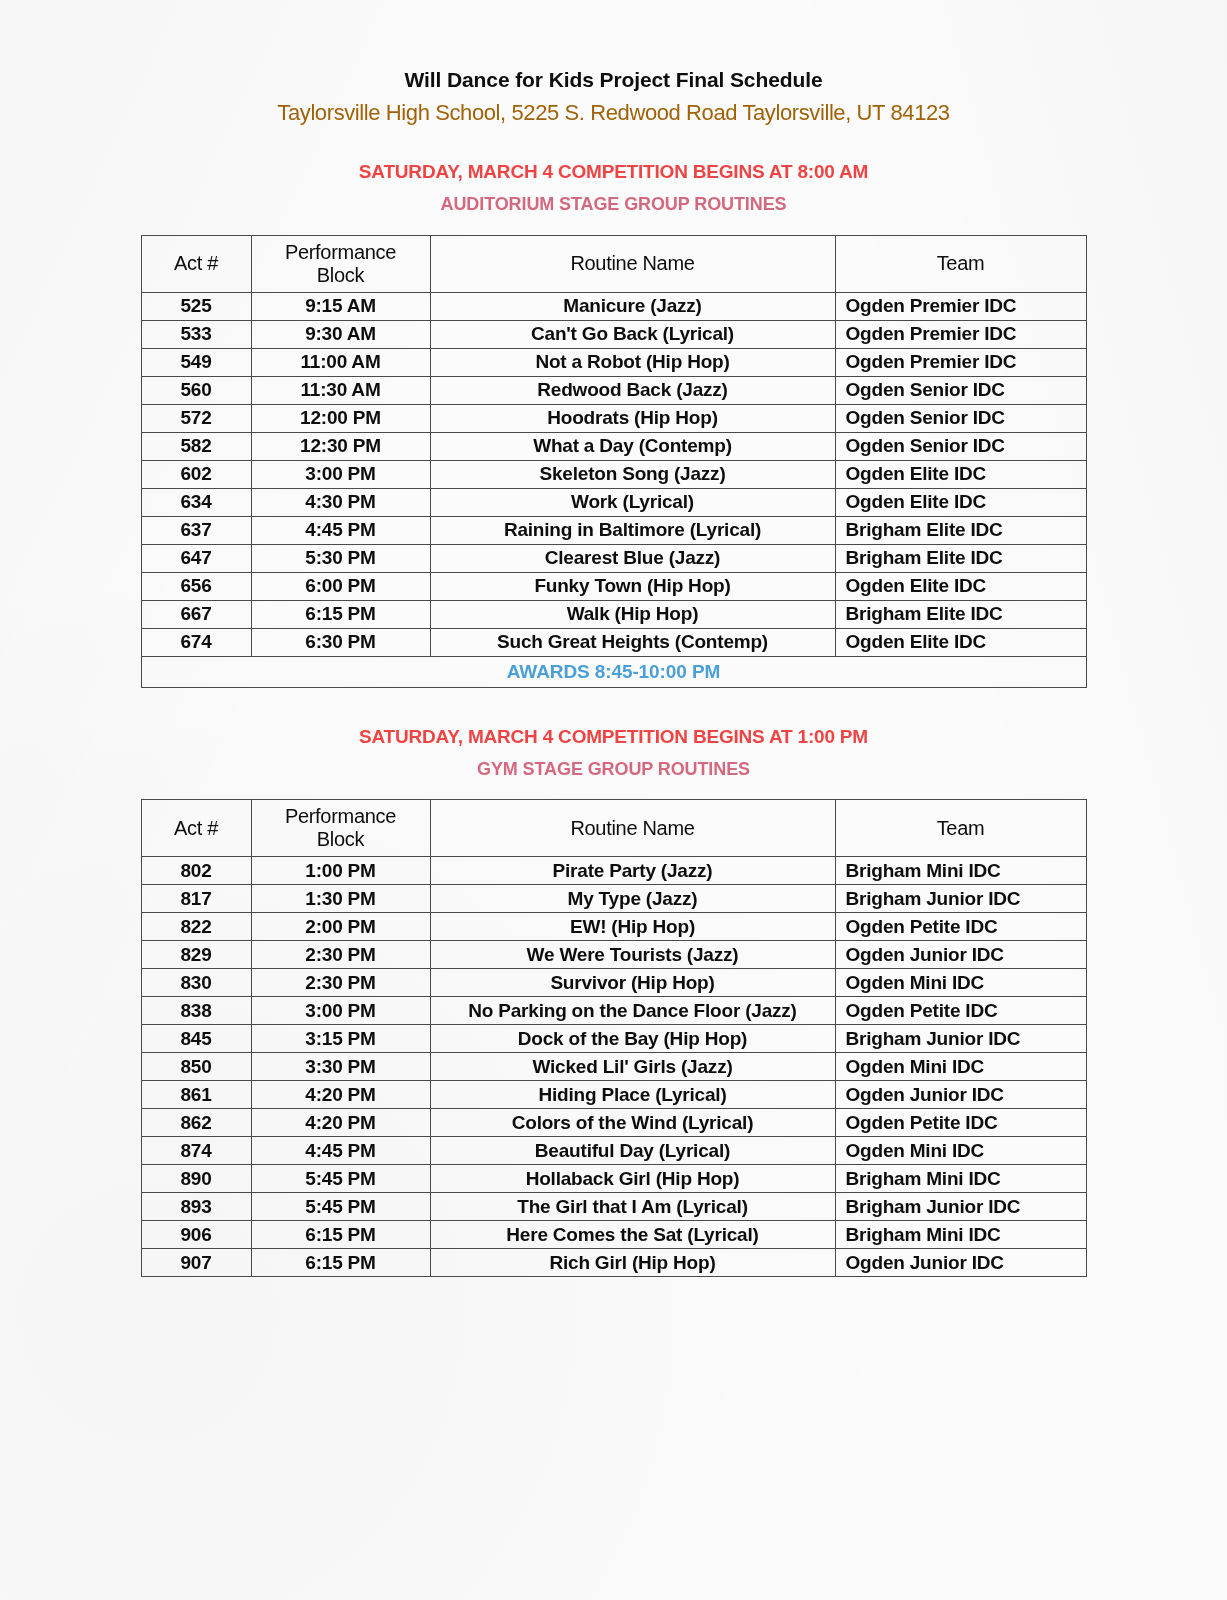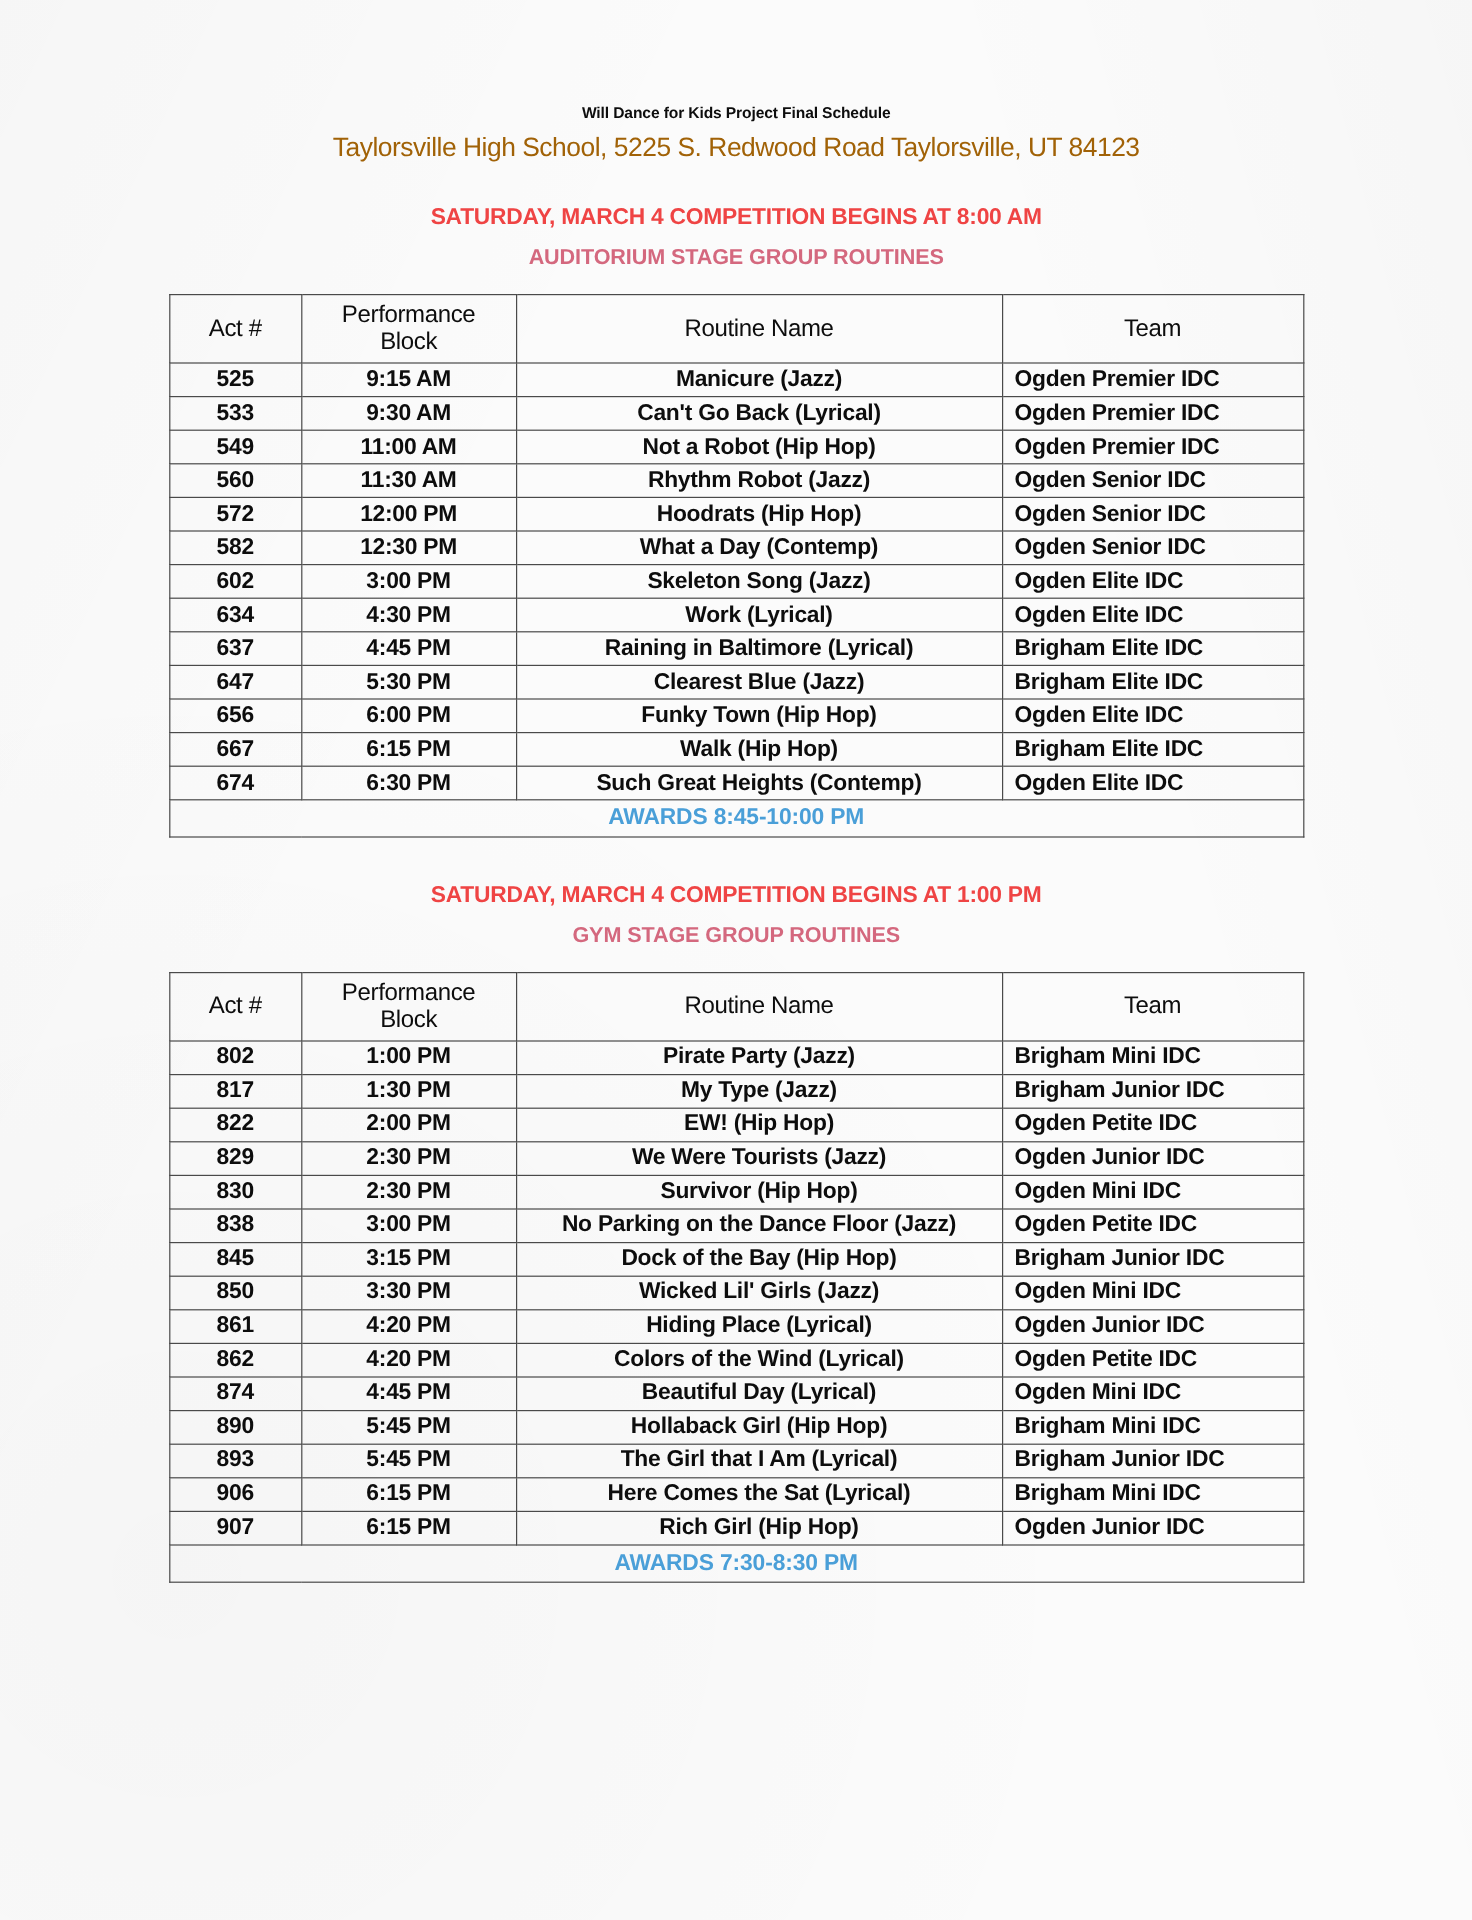--- a/index.html
+++ b/index.html
@@ -27,26 +27,26 @@
   }
   .sheet {
     position: relative;
     width: 1227px;
     height: 1600px;
     padding: 0;
   }
 
   .doc-title {
     text-align: center;
-    font-size: 13px;
+    font-size: 21px;
     font-weight: bold;
     letter-spacing: -0.1px;
     color: #0d0d0d;
     margin: 0;
-    padding-top: 87px;
+    padding-top: 68px;
     line-height: 1.1;
   }
   .doc-subtitle {
     text-align: center;
     font-size: 22px;
     font-weight: normal;
     color: #a16207;
     margin: 0;
     padding-top: 10px;
     letter-spacing: -0.4px;
@@ -171,21 +171,21 @@
           </tr>
           <tr>
             <td class="act">549</td>
             <td class="block">11:00 AM</td>
             <td class="rname">Not a Robot (Hip Hop)</td>
             <td class="team">Ogden Premier IDC</td>
           </tr>
           <tr>
             <td class="act">560</td>
             <td class="block">11:30 AM</td>
-            <td class="rname">Rhythm Robot (Jazz)</td>
+            <td class="rname">Redwood Back (Jazz)</td>
             <td class="team">Ogden Senior IDC</td>
           </tr>
           <tr>
             <td class="act">572</td>
             <td class="block">12:00 PM</td>
             <td class="rname">Hoodrats (Hip Hop)</td>
             <td class="team">Ogden Senior IDC</td>
           </tr>
           <tr>
             <td class="act">582</td>
@@ -348,20 +348,17 @@
             <td class="block">6:15 PM</td>
             <td class="rname">Here Comes the Sat (Lyrical)</td>
             <td class="team">Brigham Mini IDC</td>
           </tr>
           <tr>
             <td class="act">907</td>
             <td class="block">6:15 PM</td>
             <td class="rname">Rich Girl (Hip Hop)</td>
             <td class="team">Ogden Junior IDC</td>
           </tr>
-          <tr class="awards-row">
-            <td colspan="4">AWARDS 7:30-8:30 PM</td>
-          </tr>
         </tbody>
     </table>
   </div>
 
 </div>
 
 </body></html>

